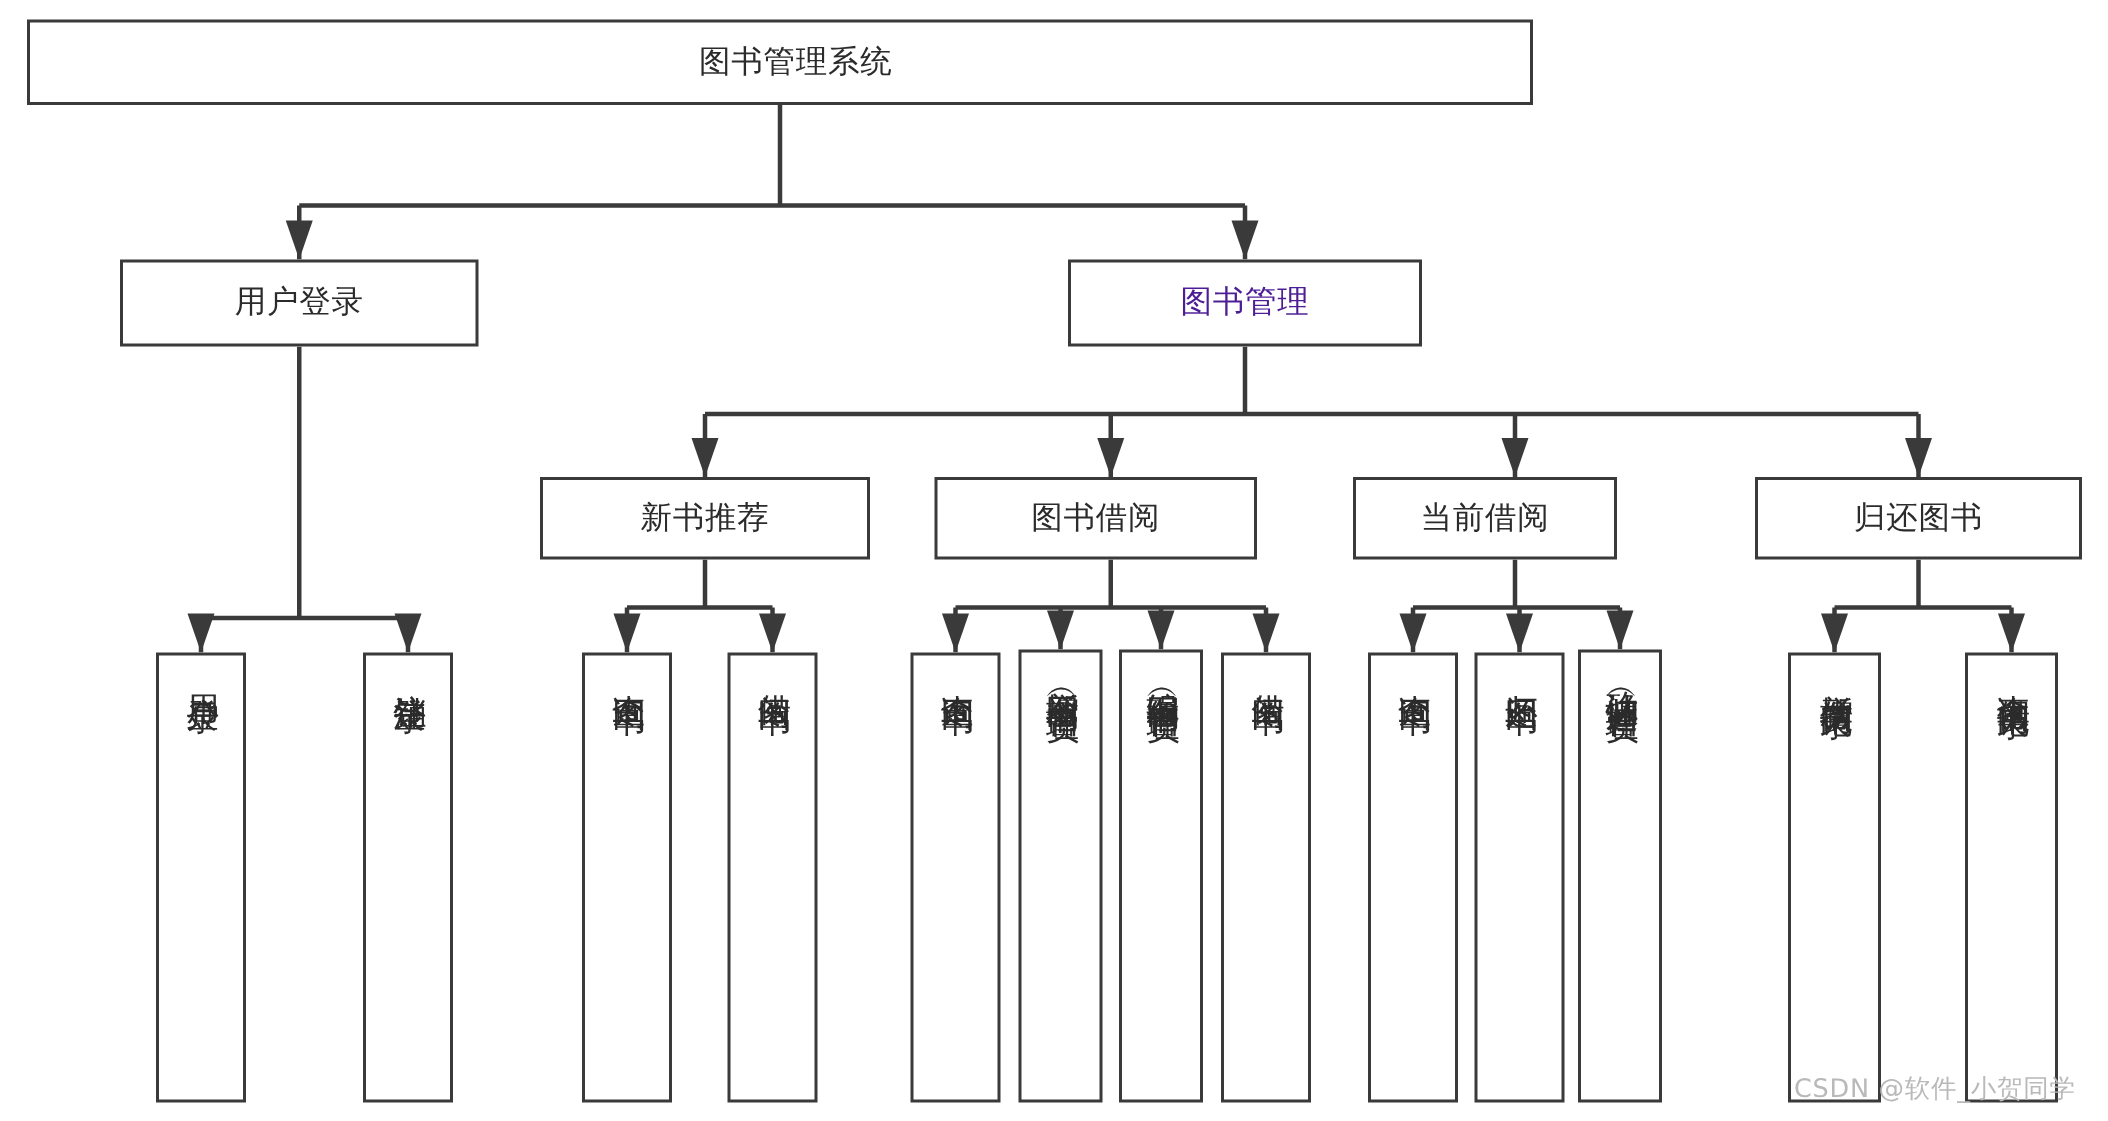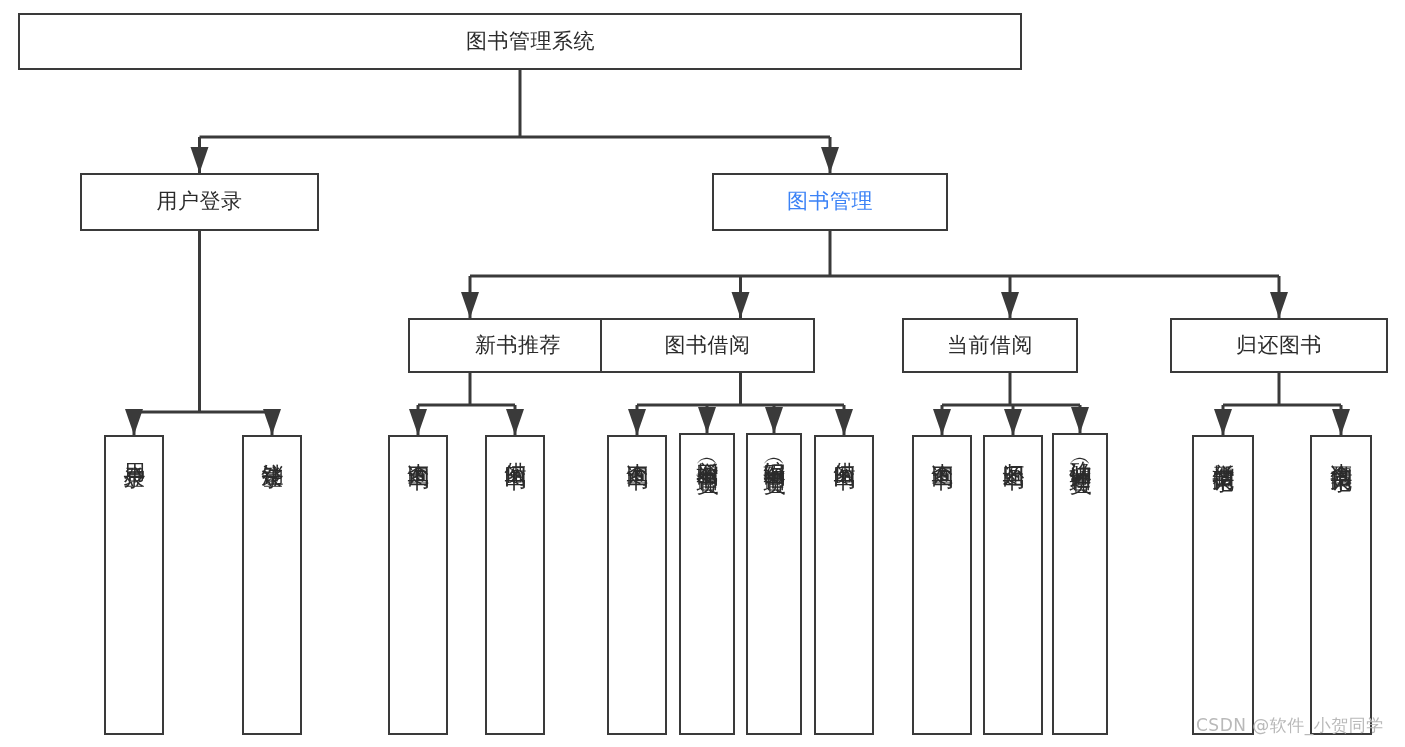--- a/index.html
+++ b/index.html
@@ -130,26 +130,26 @@
       <polygon points="1332,409 1350,409 1341,435" fill="#3a3a3a"></polygon>
     </svg>
   <div id="node-layer">
       <div class="node-box" style="left: 18px; top: 13px; width: 1004px; height: 57px; border-color: rgb(58, 58, 58); background: rgb(255, 255, 255); padding-left: 21px;">
         <span class="node-label-h" style="color: rgb(43, 43, 43);">图书管理系统</span>
       </div>
       <div class="node-box" style="left: 80px; top: 173px; width: 239px; height: 58px; border-color: rgb(58, 58, 58); background: rgb(255, 255, 255);">
         <span class="node-label-h" style="color: rgb(43, 43, 43);">用户登录</span>
       </div>
       <div class="node-box" style="left: 712px; top: 173px; width: 236px; height: 58px; border-color: rgb(58, 58, 58); background: rgb(255, 255, 255);">
-        <span class="node-label-h" style="color: #3b82f6;">图书管理</span>
+        <span class="node-label-h" style="color: #4c1d95;">图书管理</span>
       </div>
-      <div class="node-box" style="left: 360px; top: 318px; width: 220px; height: 55px; border-color: rgb(58, 58, 58); background: rgb(255, 255, 255); margin-left: 48px;">
+      <div class="node-box" style="left: 360px; top: 318px; width: 220px; height: 55px; border-color: rgb(58, 58, 58); background: rgb(255, 255, 255);">
         <span class="node-label-h" style="color: rgb(43, 43, 43);">新书推荐</span>
       </div>
-      <div class="node-box" style="left: 600px; top: 318px; width: 215px; height: 55px; border-color: rgb(58, 58, 58); background: rgb(255, 255, 255);">
+      <div class="node-box" style="left: 623px; top: 318px; width: 215px; height: 55px; border-color: rgb(58, 58, 58); background: rgb(255, 255, 255);">
         <span class="node-label-h" style="color: rgb(43, 43, 43);">图书借阅</span>
       </div>
       <div class="node-box" style="left: 902px; top: 318px; width: 176px; height: 55px; border-color: rgb(58, 58, 58); background: rgb(255, 255, 255);">
         <span class="node-label-h" style="color: rgb(43, 43, 43);">当前借阅</span>
       </div>
       <div class="node-box" style="left: 1170px; top: 318px; width: 218px; height: 55px; border-color: rgb(58, 58, 58); background: rgb(255, 255, 255);">
         <span class="node-label-h" style="color: rgb(43, 43, 43);">归还图书</span>
       </div>
       <div class="node-box vertical" style="left: 104px; top: 435px; width: 60px; height: 300px; border-color: rgb(58, 58, 58); background: rgb(255, 255, 255);">
         <span class="node-label-v" style="color: rgb(43, 43, 43);">用户登录</span>

